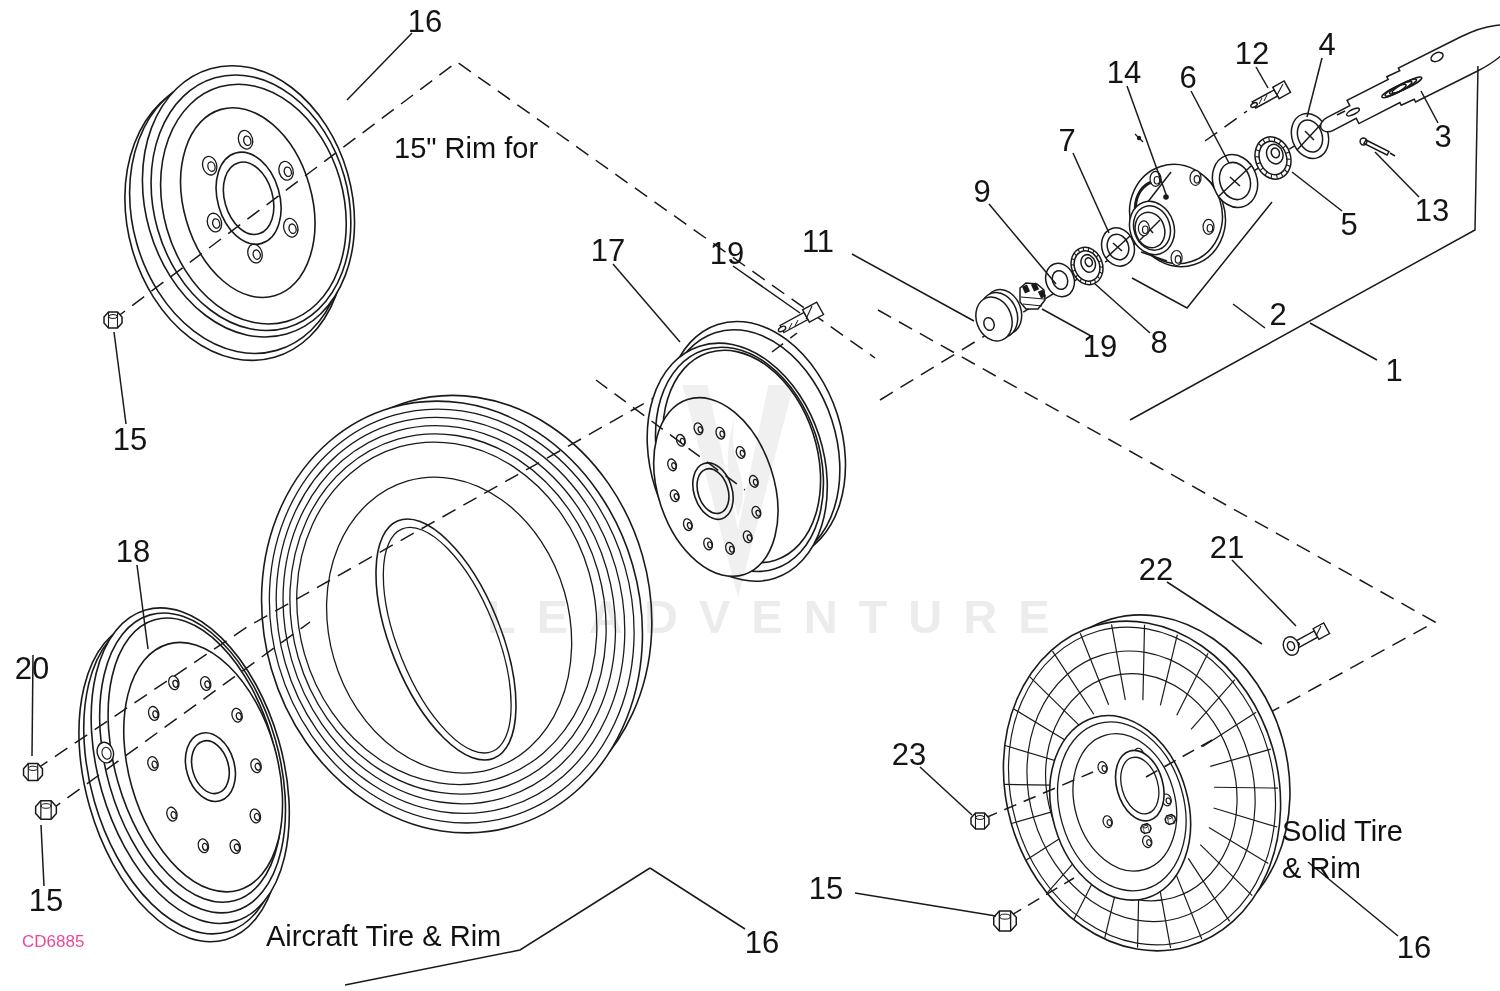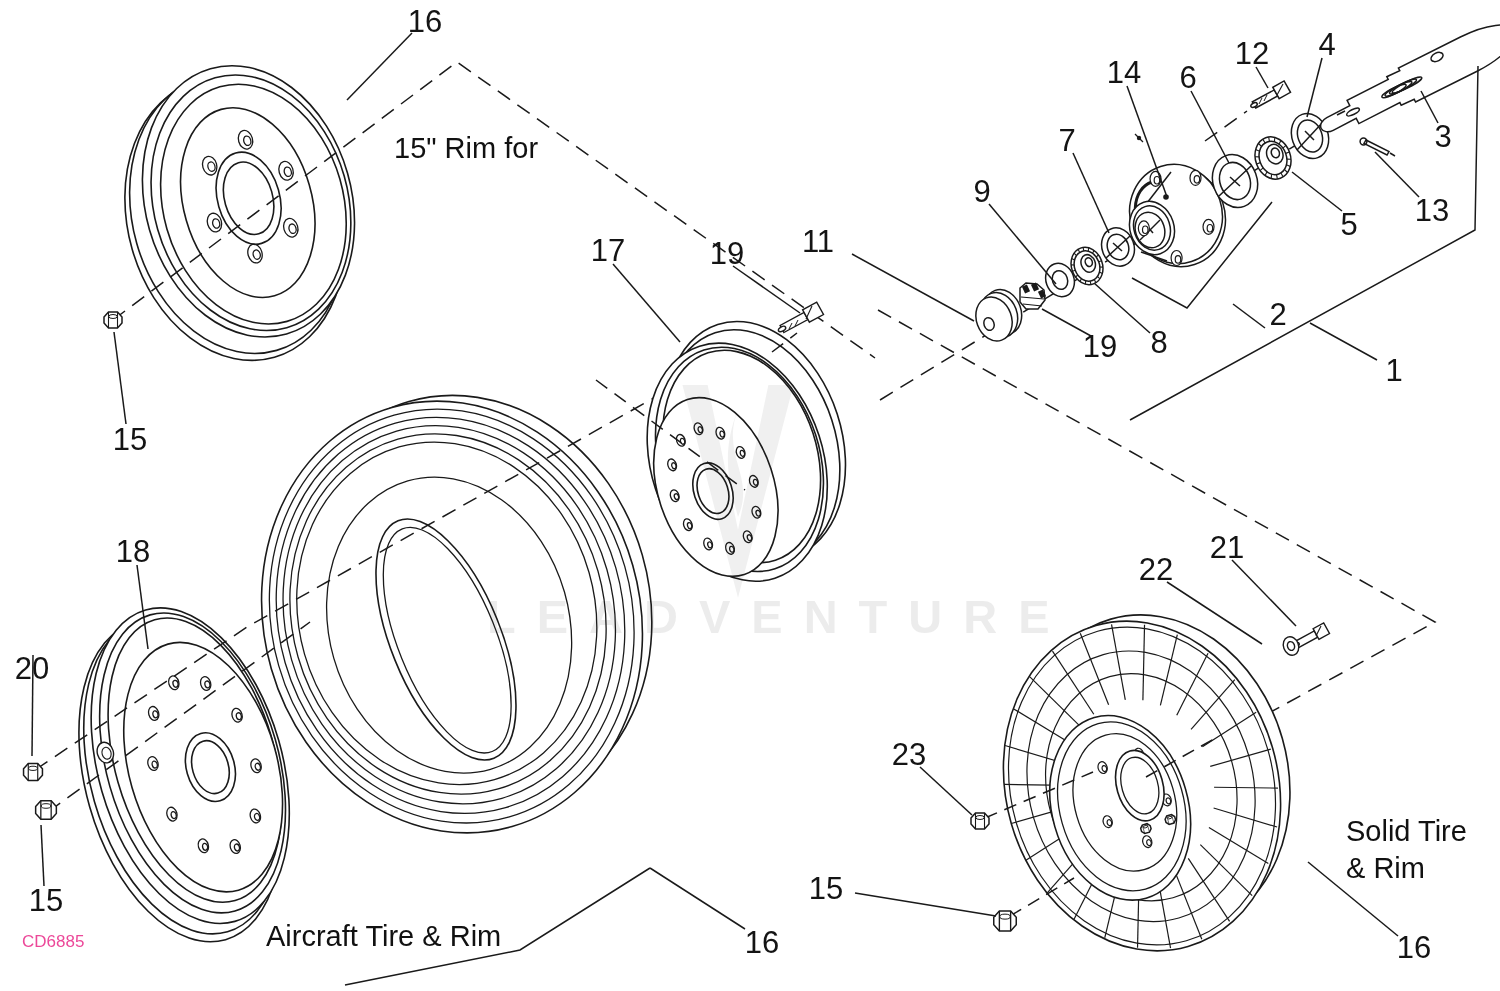--- a/index.html
+++ b/index.html
@@ -20,21 +20,21 @@
   }
   .wm-flame{position:absolute;left:678px;top:383px;z-index:2;pointer-events:none;}
   #callout-layer{position:absolute;left:0;top:0;width:100%;height:100%;z-index:3;}
   .callout{
     position:absolute;transform:translate(-50%,-50%);
     font-size:31px;color:#141414;line-height:1;white-space:nowrap;
   }
   .caption{position:absolute;z-index:3;color:#111;font-size:29px;line-height:1.28;}
   #caption-rim15{left:394px;top:130px;}
   #caption-aircraft{left:266px;top:918px;}
-  #caption-solid{left:1346px;top:813px;}
+  #caption-solid{left:1282px;top:813px;}
   #drawing-code{position:absolute;left:22px;top:932px;font-size:17px;color:#ec4899;z-index:3;}
   #footer-credit{
     position:absolute;left:739px;top:958px;transform:translateX(-50%);
     font-size:23px;color:#111;z-index:3;white-space:nowrap;
   }
 </style>
 </head>
 <body>
 
 <div id="stage">

